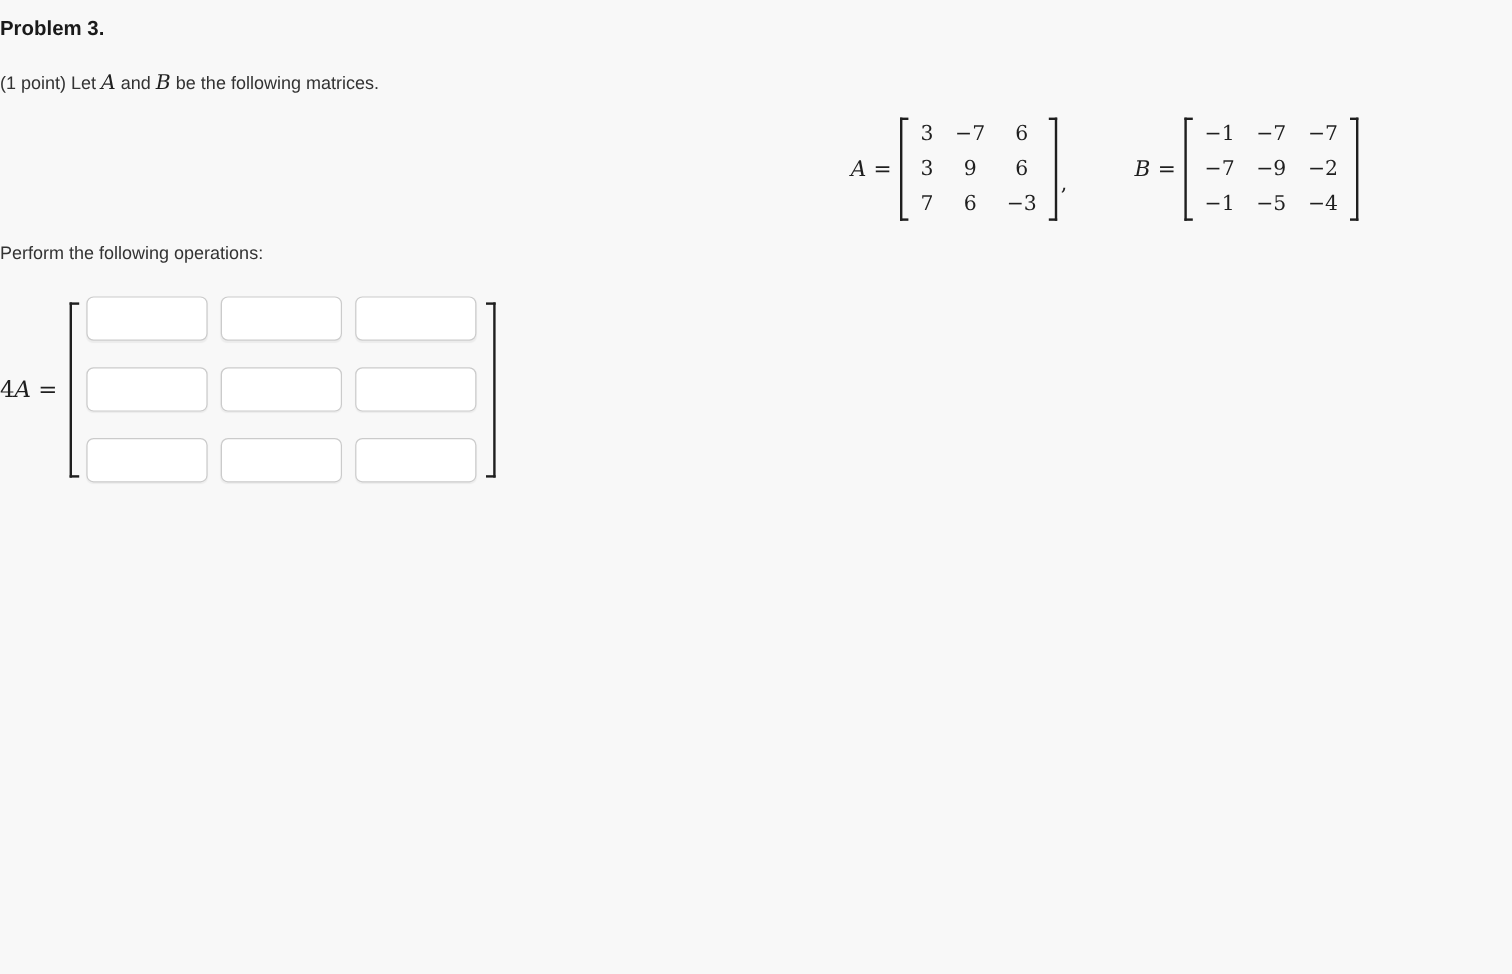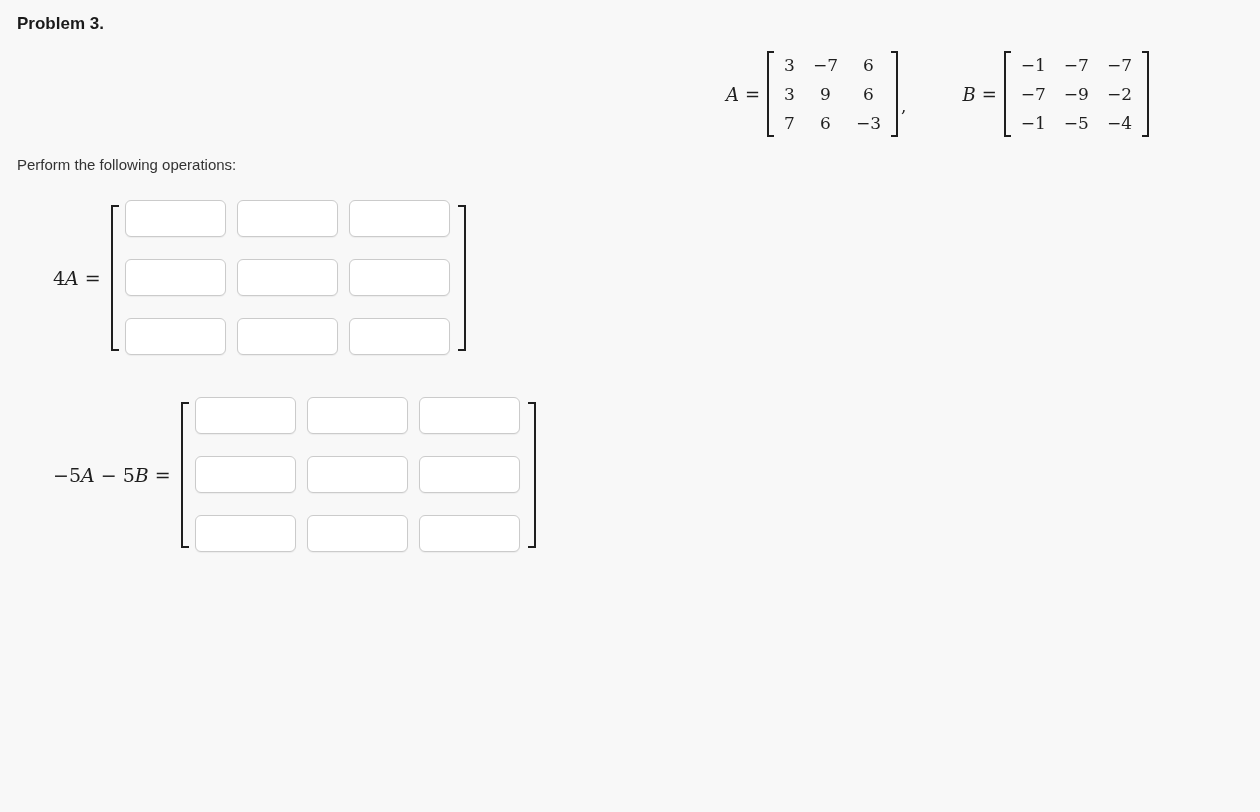--- a/index.html
+++ b/index.html
@@ -8,21 +8,21 @@
     background: #f8f8f8;
     font-family: "Liberation Sans", sans-serif;
     color: #333;
   }
   .page {
     position: relative;
     width: 1260px;
     height: 812px;
     overflow: hidden;
     box-sizing: border-box;
-    padding: 14px 0 0 17px;
+    padding: 14px 0 0 0;
   }
   .problem-title {
     margin: 0;
     font-size: 17px;
     line-height: 20px;
     font-weight: 700;
     color: #1a1a1a;
   }
   .intro {
     margin: 24px 0 0 0;
@@ -91,21 +91,20 @@
     margin: 18px 0 12px 0;
     font-size: 15px;
     line-height: 18px;
     color: #333;
   }
   
   .answer-block {
     display: flex;
     align-items: center;
     margin-top: 42px;
-    margin-left: 36px;
   }
   .answer-block.first { margin-top: 26px; }
   .op-label {
     font-family: "DejaVu Serif", serif;
     font-size: 19px;
     color: #1f1f1f;
     margin-right: 10px;
     white-space: pre;
   }
   .op-label .t-var { font-style: italic; }
@@ -143,20 +142,21 @@
     color: #222;
   }
 </style>
 </head>
 <body>
 
 <div class="page">
 
   <h1 class="problem-title">Problem 3.</h1>
 
+  <p class="intro"><span>(1 point) Let </span><span class="mathvar">A</span><span> and </span><span class="mathvar">B</span><span> be the following matrices.</span></p>
 
   <div class="matrix-line">
     <span class="mlabel"><span class="t-var">A</span><span class="t-up meq">=</span></span>
     <div class="matrix">
       <div class="bk bk-l"></div>
       <div class="mtable">
           <span class="mcell">3</span>
           <span class="mcell">−7</span>
           <span class="mcell">6</span>
           <span class="mcell">3</span>
@@ -200,30 +200,14 @@
         <input type="text" class="cell" style="">
         <input type="text" class="cell" style="">
         <input type="text" class="cell" style="">
         <input type="text" class="cell" style="">
         <input type="text" class="cell" style="">
       </div>
     <div class="abk abk-r"></div>
   </div>
 
 
-  <div class="answer-block">
-    <span class="op-label"><span class="t-up">−5</span><span class="t-var">A</span><span class="t-up"> − 5</span><span class="t-var">B</span><span class="t-up"> =</span></span>
-    <div class="abk abk-l"></div>
-    <div class="answer-grid">
-        <input type="text" class="cell" style="">
-        <input type="text" class="cell" style="">
-        <input type="text" class="cell" style="">
-        <input type="text" class="cell" style="">
-        <input type="text" class="cell" style="">
-        <input type="text" class="cell" style="">
-        <input type="text" class="cell" style="">
-        <input type="text" class="cell" style="">
-        <input type="text" class="cell" style="">
-      </div>
-    <div class="abk abk-r"></div>
-  </div>
 
 </div>
 
 </body></html>

